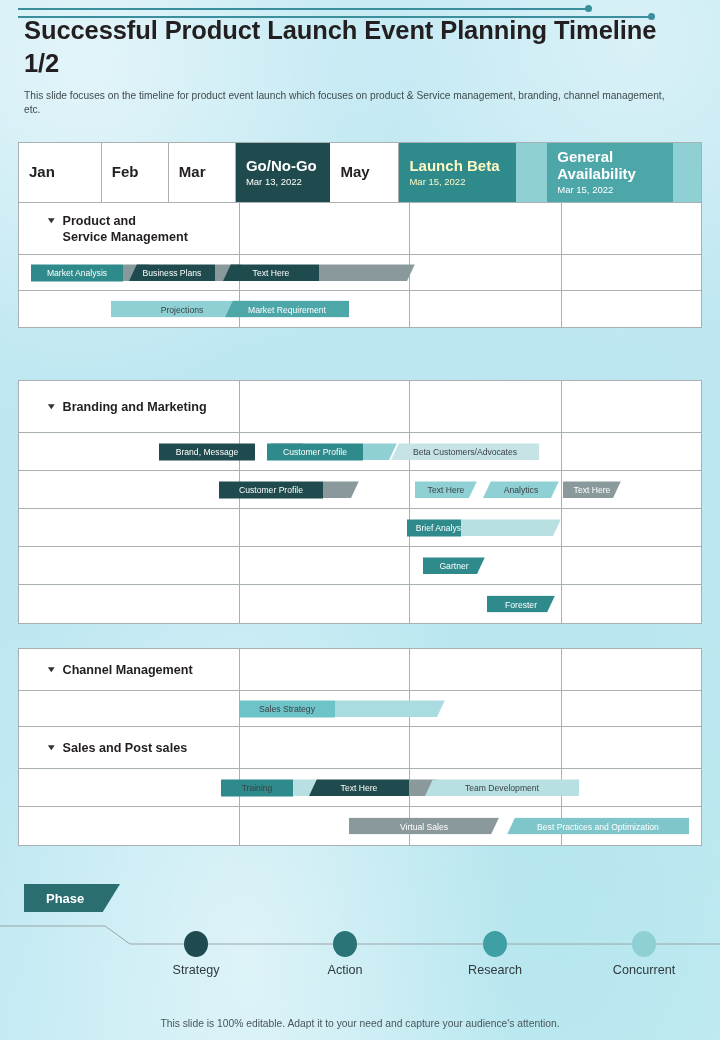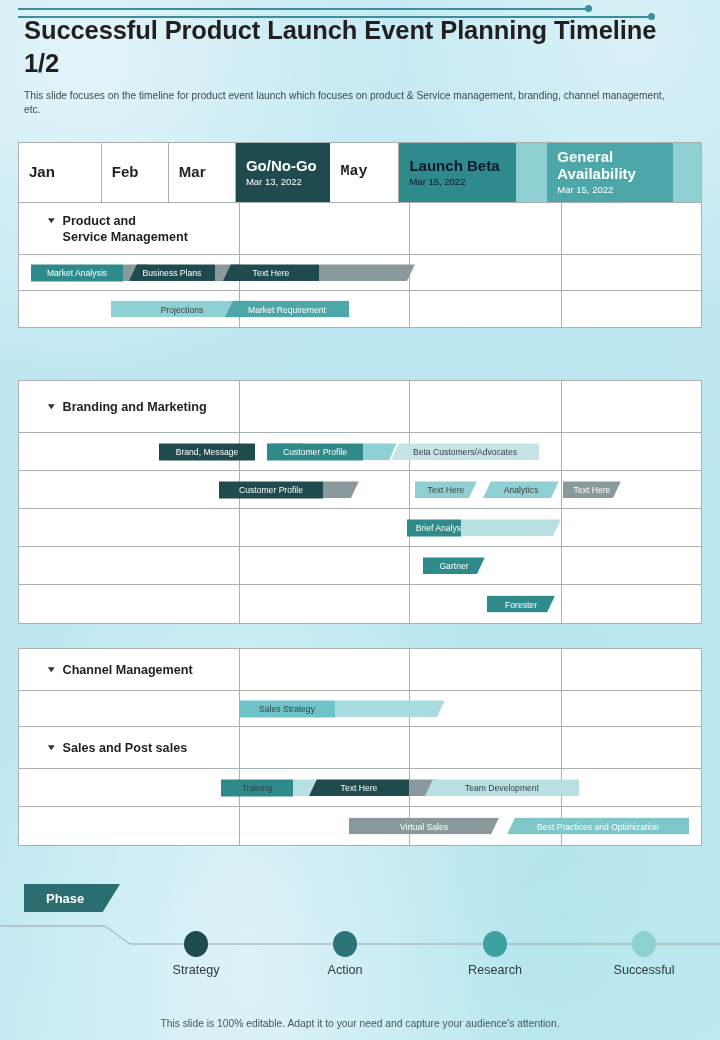--- a/index.html
+++ b/index.html
@@ -63,21 +63,21 @@
     display:flex;flex-direction:column;justify-content:center;
     padding:0 10px;
     background:#ffffff;
   }
   .hcell:last-child{border-right:none;}
   .hcell .hmain{font-size:15px;font-weight:bold;color:#231f20;line-height:1.12;}
   .hcell .hsub{font-size:9.5px;color:#231f20;margin-top:2px;line-height:1.1;}
   .hcell.dark{background:#1f4b4e;border-right:none;}
   .hcell.dark .hmain,.hcell.dark .hsub{color:#ffffff;}
   .hcell.teal{background:#2f8a8c;border-right:none;}
-  .hcell.teal .hmain,.hcell.teal .hsub{color:#0f172a;}
+  .hcell.teal .hmain,.hcell.teal .hsub{color:#fef9c3;}
   .hcell.lightteal{background:#8fd0d4;border-right:none;}
   .hcell.midteal{background:#4da6a8;border-right:none;}
   .hcell.midteal .hmain,.hcell.midteal .hsub{color:#ffffff;}
 
   
   .grow{position:relative;height:52px;}
   .glabel{
     position:absolute;left:30px;top:50%;transform:translateY(-50%);
     display:flex;align-items:flex-start;gap:9px;
     font-size:12.6px;font-weight:bold;color:#231f20;line-height:1.28;
@@ -160,21 +160,21 @@
       <div class="hcell" style="width: 68px;">
         <div class="hmain">Feb</div>
       </div>
       <div class="hcell" style="width: 68px;">
         <div class="hmain">Mar</div>
       </div>
       <div class="hcell dark" style="width: 96px;">
         <div class="hmain">Go/No-Go</div>
         <div class="hsub">Mar 13, 2022</div>
       </div>
-      <div class="hcell" style="width: 70px; font-family: Liberation Mono, monospace;">
+      <div class="hcell" style="width: 70px;">
         <div class="hmain">May</div>
       </div>
       <div class="hcell teal" style="width: 118px;">
         <div class="hmain">Launch Beta</div>
         <div class="hsub">Mar 15, 2022</div>
       </div>
       <div class="hcell lightteal" style="width: 32px;"></div>
       <div class="hcell midteal" style="width: 128px;">
         <div class="hmain">General Availability</div>
         <div class="hsub">Mar 15, 2022</div>
@@ -405,16 +405,16 @@
 <div class="dotrow" id="dotrow">
     <div class="pdot" style="left: 196px; top: 19px; background: rgb(31, 75, 78);"></div>
     <div class="pdot" style="left: 345px; top: 19px; background: rgb(42, 115, 119);"></div>
     <div class="pdot" style="left: 495px; top: 19px; background: rgb(63, 160, 163);"></div>
     <div class="pdot" style="left: 644px; top: 19px; background: rgb(142, 208, 212);"></div>
   </div>
 <div id="plabels">
     <div class="plabel" style="left: 196px;">Strategy</div>
     <div class="plabel" style="left: 345px;">Action</div>
     <div class="plabel" style="left: 495px;">Research</div>
-    <div class="plabel" style="left: 644px;">Successful</div>
+    <div class="plabel" style="left: 644px;">Concurrent</div>
   </div>
 
 <div class="footnote">This slide is 100% editable. Adapt it to your need and capture your audience's attention.</div>
 
 </body></html>

